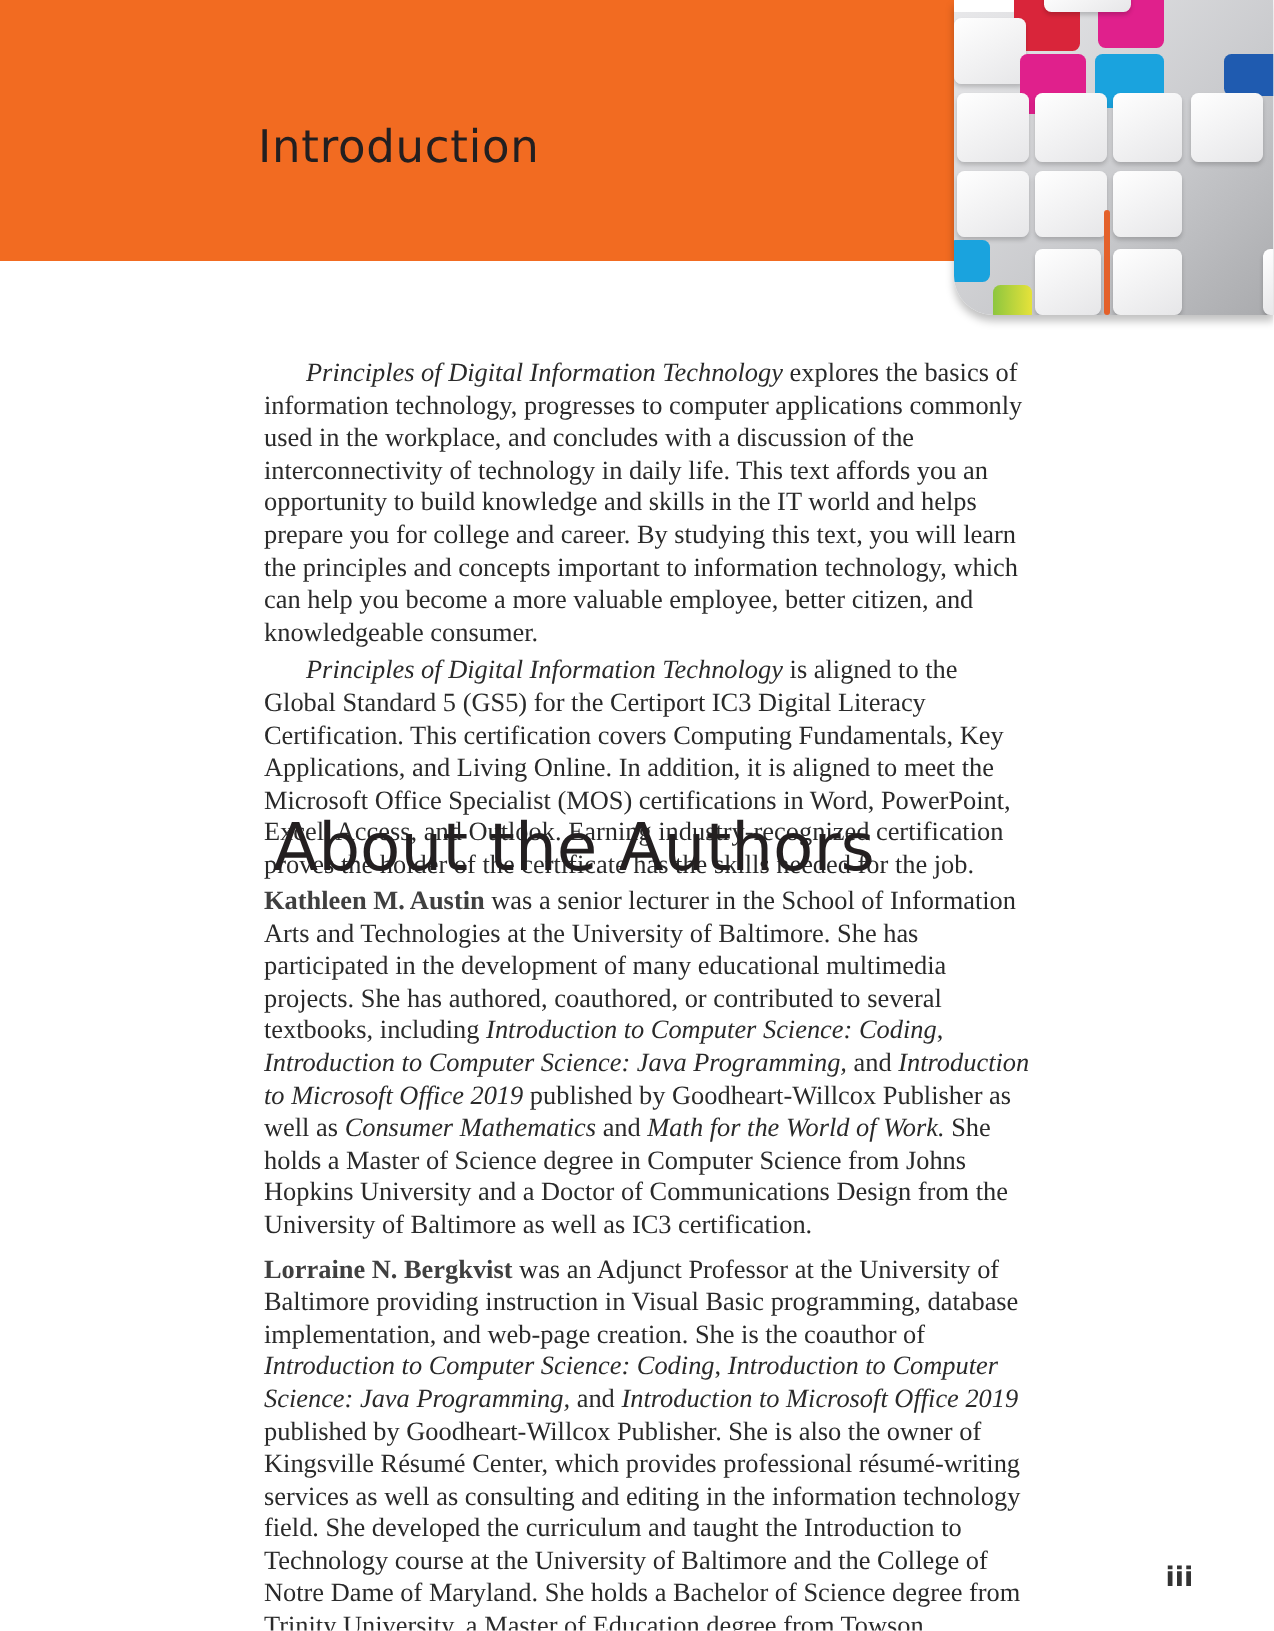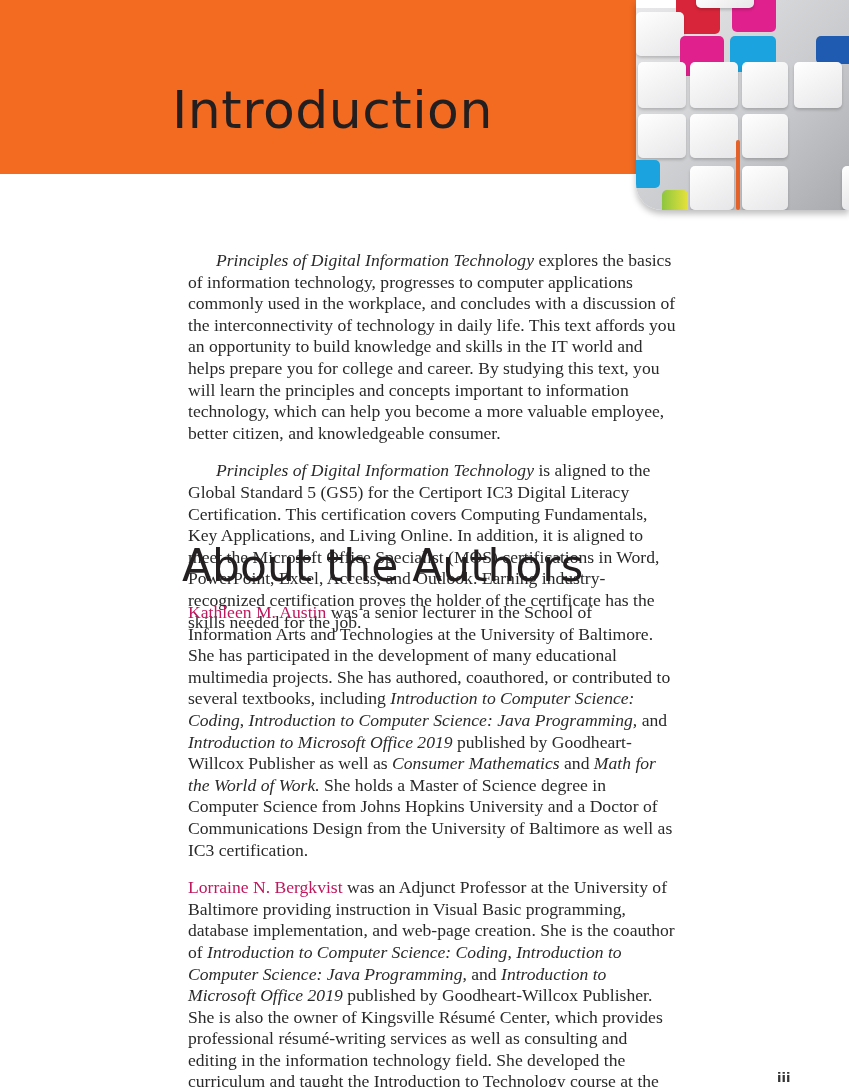--- a/index.html
+++ b/index.html
@@ -9,54 +9,54 @@
     font-family: "DejaVu Serif", "Liberation Serif", serif;
     color: #2a2a2a;
   }
   .header-band {
     position: absolute; left: 0; top: 0; width: 640px; height: 174px;
     background: #f26b21;
   }
   .header-title {
     position: absolute; left: 172px; top: 84px;
     font-family: "DejaVu Sans", "Liberation Sans", sans-serif;
-    font-size: 52px; font-weight: 400; color: #231f20; letter-spacing: 0.5px;
+    font-size: 30px; font-weight: 400; color: #231f20; letter-spacing: 0.5px;
     line-height: 1;
   }
   .tile-art {
     position: absolute; left: 636px; top: 0; width: 213px; height: 210px;
     background: linear-gradient(135deg, #e9e9eb 0%, #c8c9cc 60%, #a9aaad 100%);
     border-bottom-left-radius: 26px; overflow: hidden;
     box-shadow: 0 4px 6px rgba(0,0,0,0.25);
   }
   .tile {
     position: absolute; border-radius: 5px;
   }
   .tile.white { background: linear-gradient(150deg, #ffffff, #e6e6e8); box-shadow: 0 2px 3px rgba(0,0,0,0.18); }
   .body-text {
     position: absolute; left: 172px; width: 520px;
     font-family: "Liberation Serif", "DejaVu Serif", serif;
     font-size: 17.6px; line-height: 21.6px; color: #2a2a2a;
   }
-  .body-text p { margin: 16px; }
+  .body-text p { margin: 4px; }
   .indent { text-indent: 28px; }
   .intro { top: 234px; }
   .about-heading {
     position: absolute; left: 170px; top: 532px;
     font-family: "DejaVu Sans", "Liberation Sans", sans-serif;
     font-size: 44px; color: #231f20; line-height: 1;
   }
   .authors { top: 586px; }
   .authors p + p { margin-top: 8px; }
   .page-number {
-    position: absolute; left: 777px; top: 1070px;
+    position: absolute; left: 777px; top: 1041px;
     font-family: "DejaVu Sans", "Liberation Sans", sans-serif;
-    font-weight: bold; font-size: 13px; color: #333;
+    font-weight: bold; font-size: 18px; color: #333;
   }
-  b { font-weight: normal; color: #be185d; }
+  b { font-weight: bold; color: #404040; }
   i { font-style: italic; }
 </style>
 </head>
 <body>
 
 <div class="header-band"></div>
 <h1 class="header-title" style="margin:0;">Introduction</h1>
 
 <div class="tile-art">
   <div class="tile" style="left:-4px;top:-6px;width:48px;height:14px;background:#ffffff;"></div>

